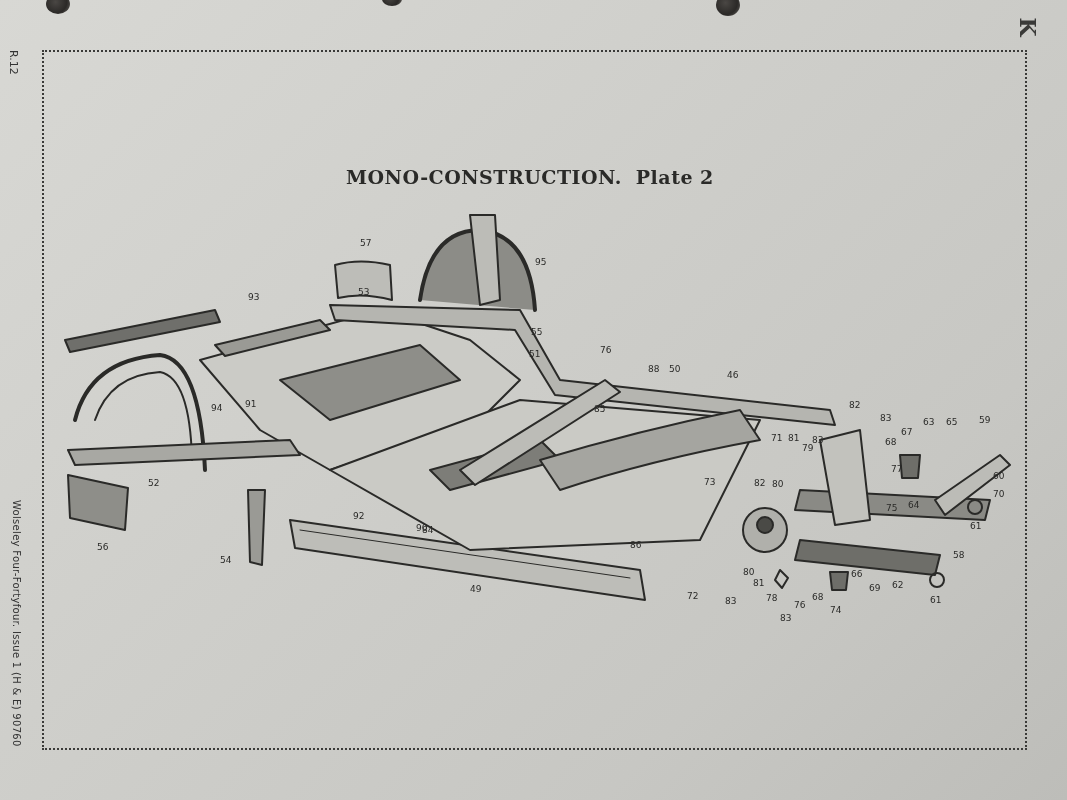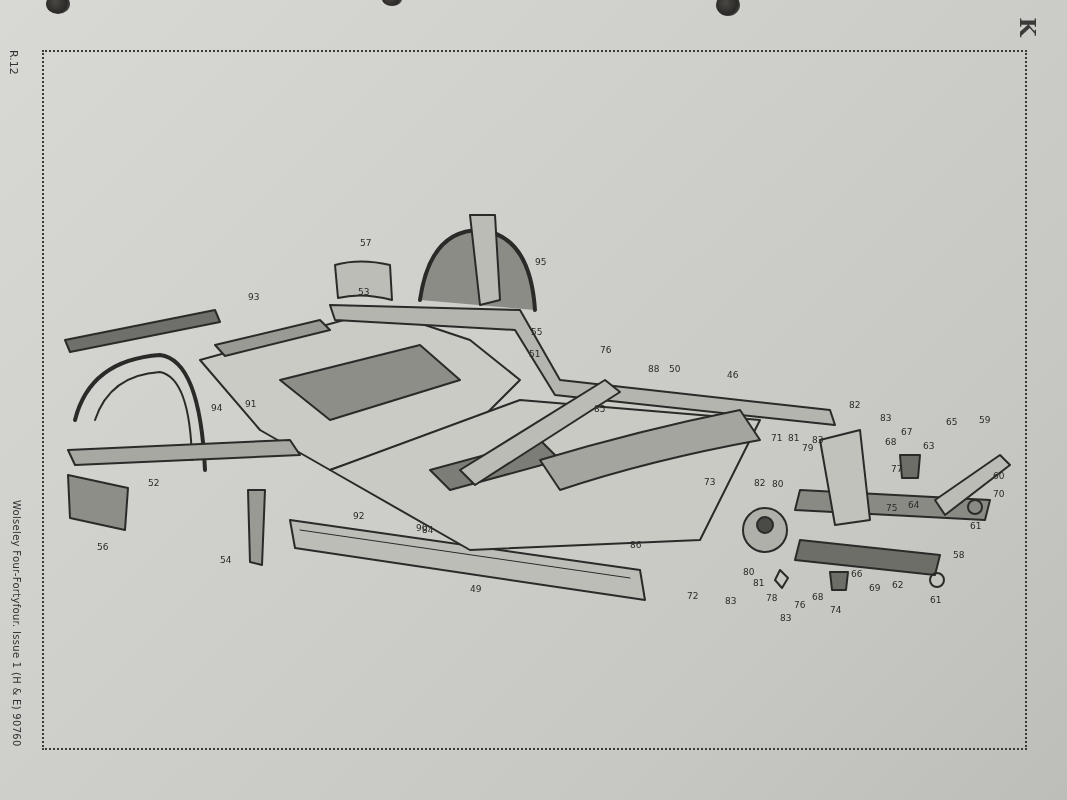--- a/index.html
+++ b/index.html
@@ -26,20 +26,23 @@
   <div class="hole" style="left:46px;top:-6px;width:24px;height:20px;"></div>
   <div class="hole" style="left:382px;top:-8px;width:20px;height:14px;"></div>
   <div class="hole" style="left:716px;top:-6px;width:24px;height:22px;"></div>
 
   <div class="sidetext pageref">R.12</div>
   <div class="sidetext footer">Wolseley Four-Fortyfour. Issue 1 (H &amp; E) 90760</div>
   <div class="corner-mark">K</div>
 
   <div class="frame"></div>
 
+  <div class="title">
+    <span>MONO-CONSTRUCTION.</span><span class="plate">Plate 2</span>
+  </div>
 
   <svg class="diagram" width="1067" height="800" viewBox="0 0 1067 800">
     <g fill="none" stroke="#2a2a28" stroke-width="2" stroke-linejoin="round" stroke-linecap="round">
 
       <path d="M290 520 L640 570 L645 600 L295 548 Z" fill="#bdbdb8"></path>
       <path d="M300 530 L630 578" stroke-width="1"></path>
 
       <path d="M200 360 L380 310 L470 340 L520 380 L480 420 L330 470 L260 430 Z" fill="#cbcbc6"></path>
       <path d="M280 380 L420 345 L460 380 L330 420 Z" fill="#8e8e89"></path>
 
@@ -91,21 +94,21 @@
       <span class="lbl" style="left: 358px; top: 288px;">53</span>
       <span class="lbl" style="left: 531px; top: 328px;">55</span>
       <span class="lbl" style="left: 529px; top: 350px;">51</span>
       <span class="lbl" style="left: 600px; top: 346px;">76</span>
       <span class="lbl" style="left: 648px; top: 365px;">88</span>
       <span class="lbl" style="left: 669px; top: 365px;">50</span>
       <span class="lbl" style="left: 727px; top: 371px;">46</span>
       <span class="lbl" style="left: 849px; top: 401px;">82</span>
       <span class="lbl" style="left: 594px; top: 405px;">85</span>
       <span class="lbl" style="left: 880px; top: 414px;">83</span>
-      <span class="lbl" style="left: 923px; top: 442px;">63</span>
+      <span class="lbl" style="left: 923px; top: 418px;">63</span>
       <span class="lbl" style="left: 946px; top: 418px;">65</span>
       <span class="lbl" style="left: 979px; top: 416px;">59</span>
       <span class="lbl" style="left: 901px; top: 428px;">67</span>
       <span class="lbl" style="left: 885px; top: 438px;">68</span>
       <span class="lbl" style="left: 771px; top: 434px;">71</span>
       <span class="lbl" style="left: 788px; top: 434px;">81</span>
       <span class="lbl" style="left: 802px; top: 444px;">79</span>
       <span class="lbl" style="left: 812px; top: 436px;">83</span>
       <span class="lbl" style="left: 211px; top: 404px;">94</span>
       <span class="lbl" style="left: 245px; top: 400px;">91</span>

